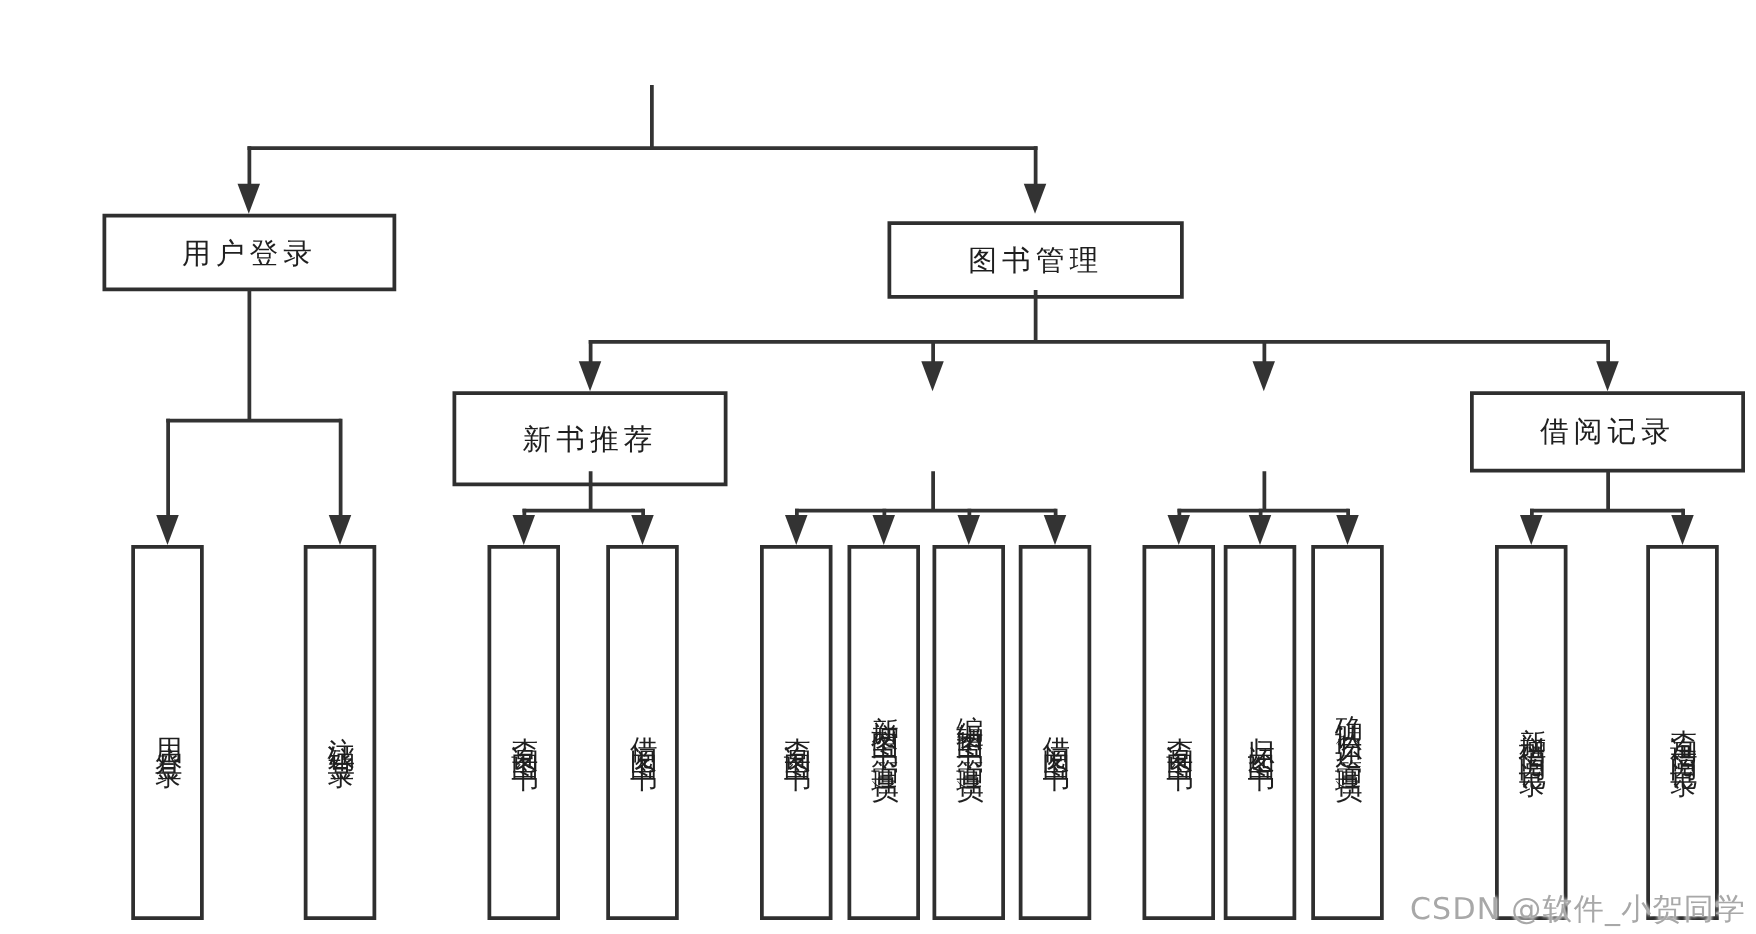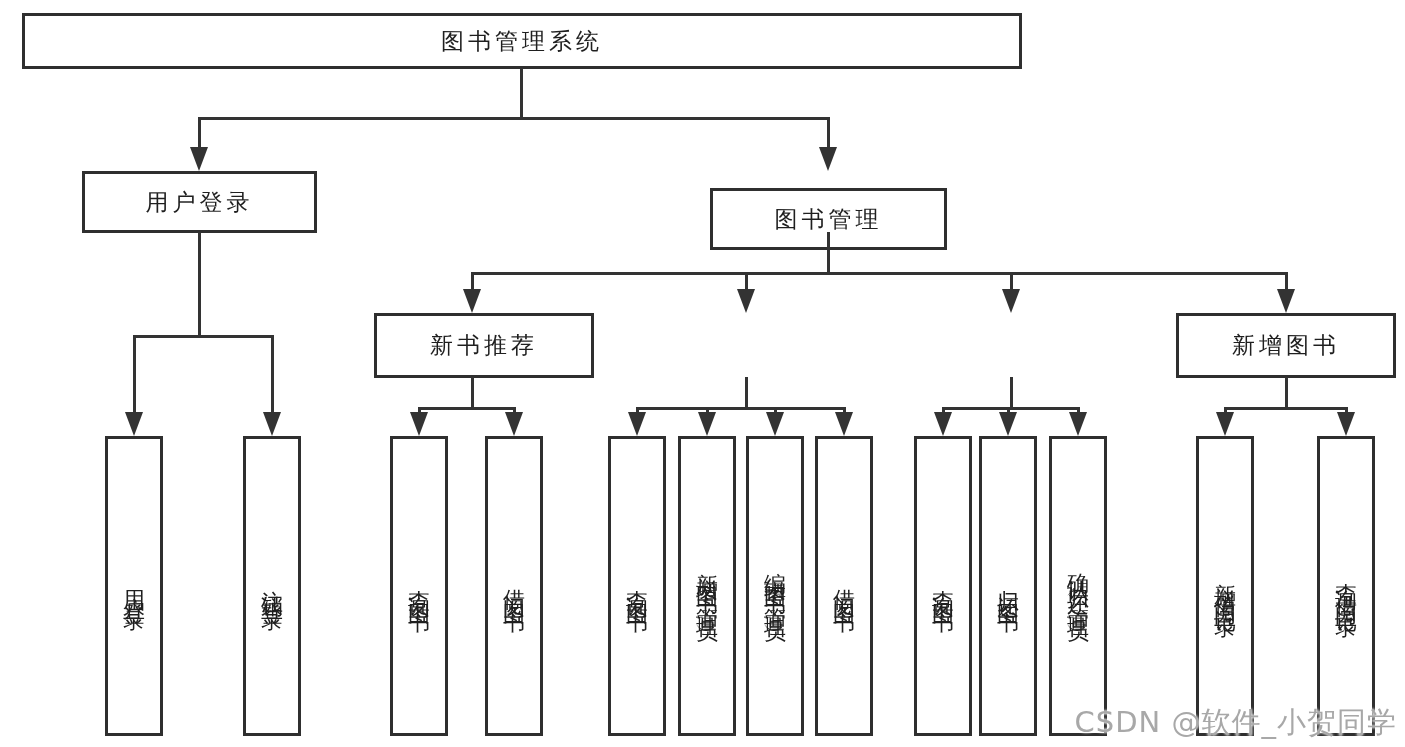--- a/index.html
+++ b/index.html
@@ -54,49 +54,46 @@
     position: absolute;
     width: 0; height: 0;
     border-left: 9px solid transparent;
     border-right: 9px solid transparent;
     border-top: 24px solid #333333;
   }
   #watermark {
     position: absolute;
     right: 8px;
     bottom: 4px;
-    font-size: 29px;
+    font-size: 24px;
     color: #a8a8a8;
     letter-spacing: 1px;
     text-shadow: 0 0 3px #ffffff, 0 0 3px #ffffff;
     z-index: 10;
     white-space: nowrap;
   }
 </style>
 </head>
 <body>
 
 <div id="canvas">
 
-  <div class="hbox" style="left:22px; top:13px; width:1000px; height:56px;">
-    <span>图书管理系统</span>
-  </div>
 
   <div class="hbox" style="left:82px; top:171px; width:235px; height:62px;">
     <span>用户登录</span>
   </div>
-  <div class="hbox" style="left:710px; top:188px; width:237px; height:62px;">
+  <div class="hbox" style="left:710px; top:177px; width:237px; height:62px;">
     <span>图书管理</span>
   </div>
 
-  <div class="hbox" style="left:362px; top:313px; width:220px; height:65px;margin-left:12px;">
+  <div class="hbox" style="left:362px; top:313px; width:220px; height:76px;">
     <span>新书推荐</span>
   </div>
   <div class="hbox" style="left:1176px; top:313px; width:220px; height:65px;">
-    <span>新增图书</span>
+    <span>借阅记录</span>
   </div>
 
   <div class="vbox" style="left:105px;">
     <span>用户登录</span>
   </div>
   <div class="vbox" style="left:243px;">
     <span>注销登录</span>
   </div>
 
   <div class="vbox" style="left:390px;">

